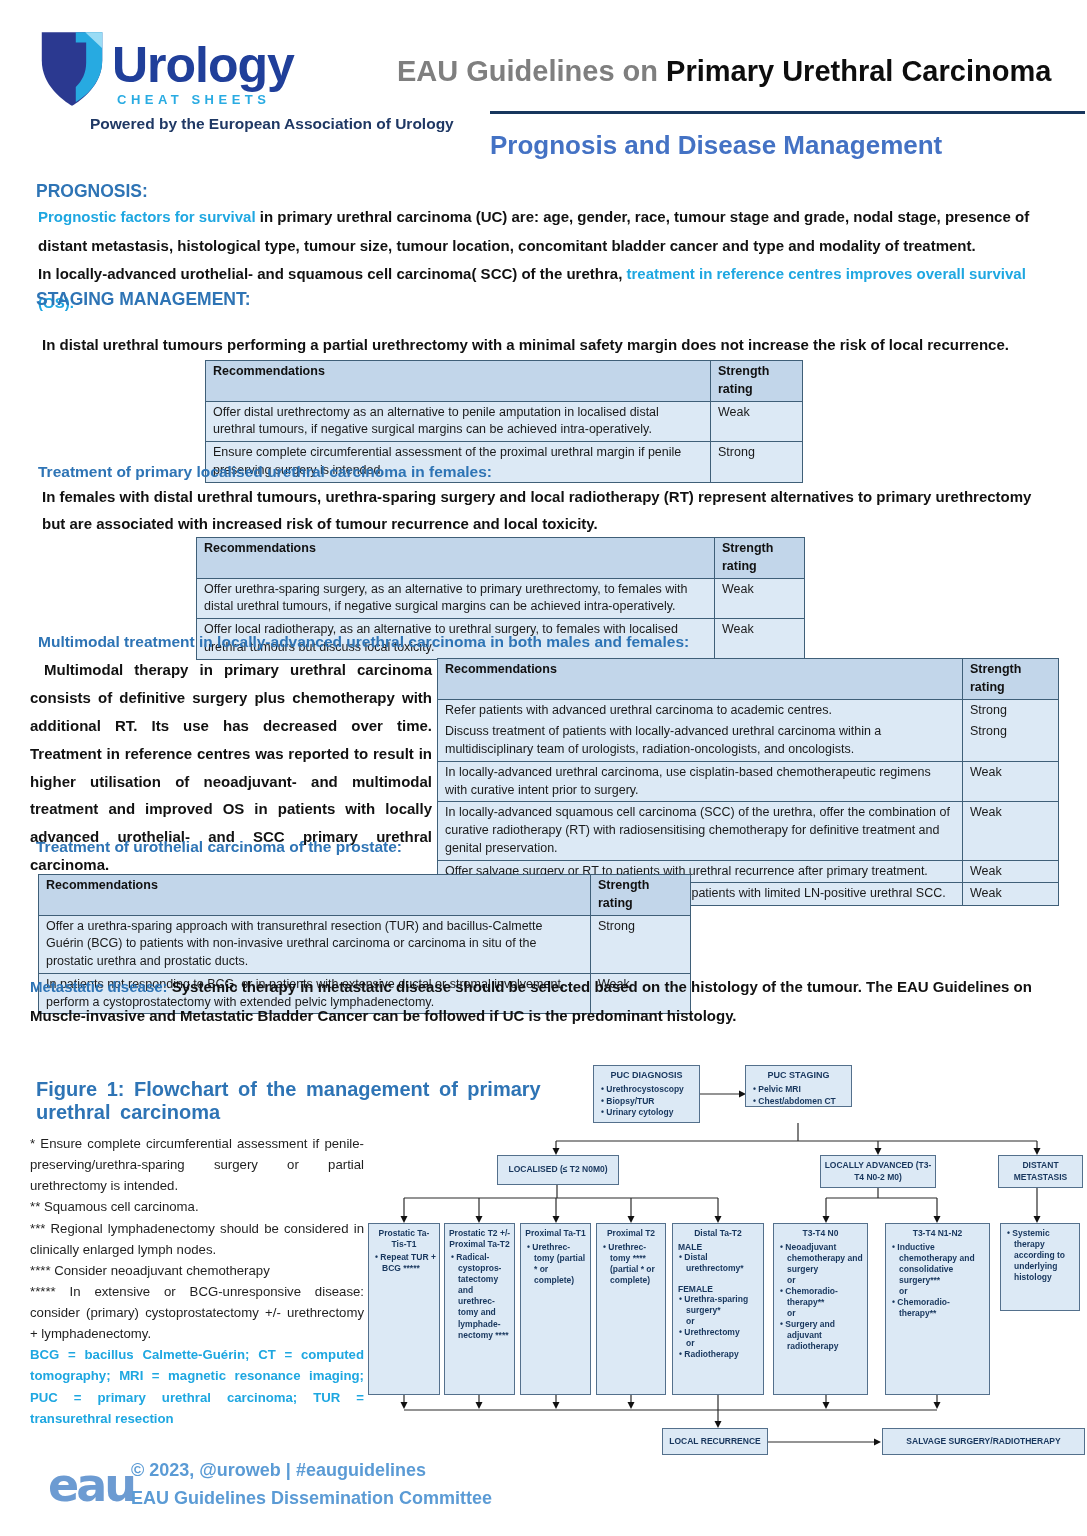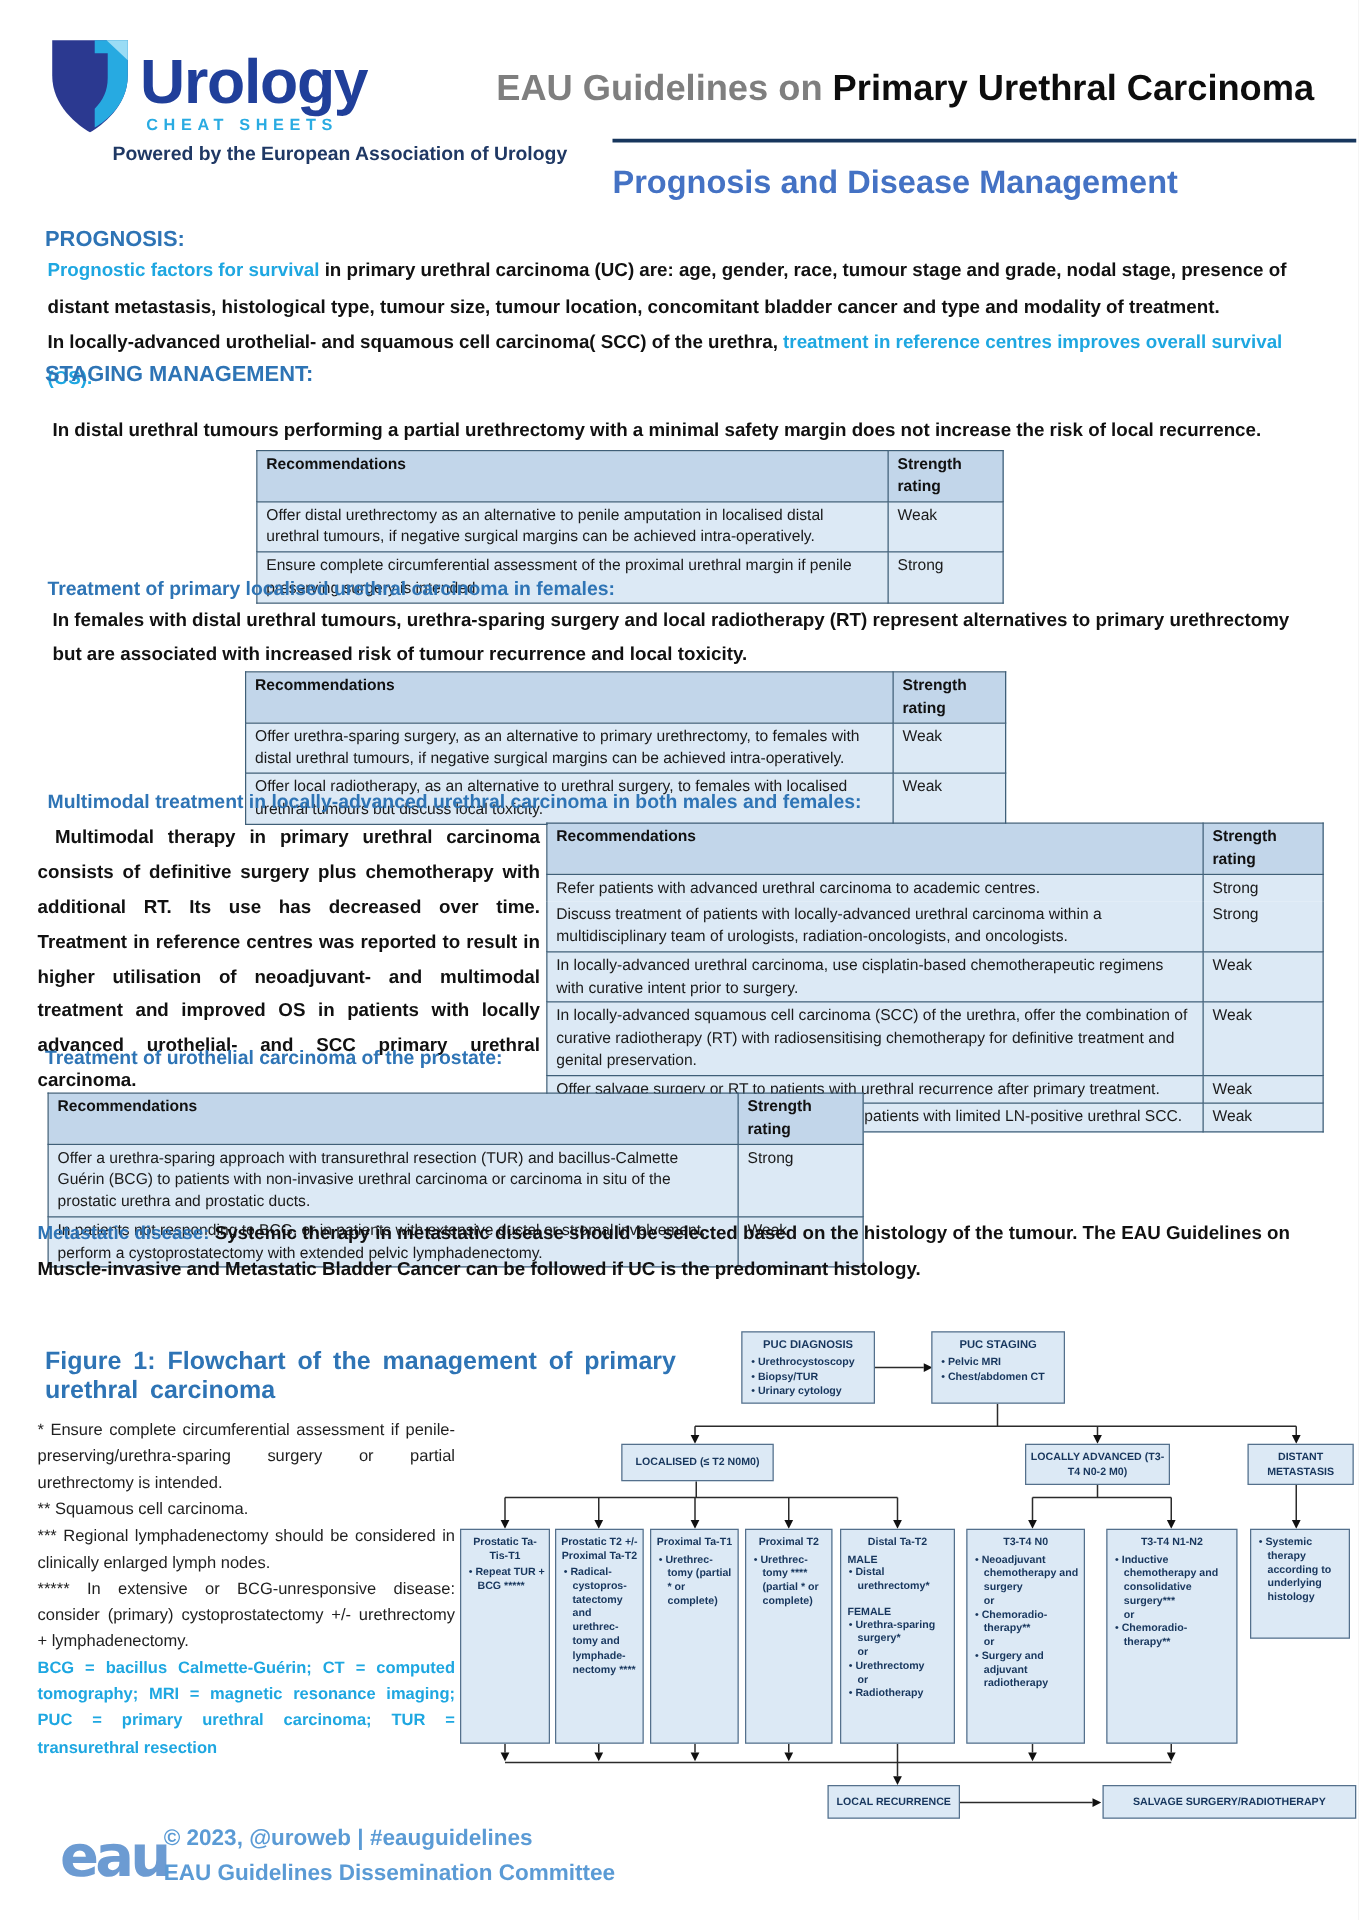--- a/index.html
+++ b/index.html
@@ -202,20 +202,21 @@
 
   <div class="abs body-p" style="left:30px; top:972px; width:1020px; line-height:1.95;">
     <span class="sub-h" style="font-size:15px;">Metastatic disease:</span><span> Systemic therapy in metastatic disease should be selected based on the histology of the tumour. The EAU Guidelines on Muscle-invasive and Metastatic Bladder Cancer can be followed if UC is the predominant histology.</span>
   </div>
 
   <div class="abs fig-cap" style="left:36px; top:1078px; width:550px;">Figure 1: Flowchart of the management of primary urethral carcinoma</div>
   <div class="abs fnotes" style="left:30px; top:1133px; width:334px;">
     <p>* Ensure complete circumferential assessment if penile-preserving/urethra-sparing surgery or partial urethrectomy is intended.</p>
     <p>** Squamous cell carcinoma.</p>
     <p>*** Regional lymphadenectomy should be considered in clinically enlarged lymph nodes.</p>
+    <p>**** Consider neoadjuvant chemotherapy</p>
     <p>***** In extensive or BCG-unresponsive disease: consider (primary) cystoprostatectomy +/- urethrectomy + lymphadenectomy.</p>
     <p class="abbrev">BCG = bacillus Calmette-Guérin; CT = computed tomography; MRI = magnetic resonance imaging; PUC = primary urethral carcinoma; TUR = transurethral resection</p>
   </div>
 
   <div class="fc">
     <svg class="wires" width="1087" height="410">
       <g stroke="#2b2b2b" stroke-width="1.2" fill="none">
         <line x1="700" y1="39" x2="739" y2="39"></line>
         <line x1="798" y1="68" x2="798" y2="86"></line>
         <line x1="556" y1="86" x2="1037" y2="86"></line>
@@ -268,21 +269,21 @@
         <polygon points="874,383.5 874,390.5 881,387"></polygon>
       </g>
     </svg>
 
     <div class="fc-box fc-top" style="left:593px; top:10px; width:107px; height:58px;">
       <div class="fc-title">PUC DIAGNOSIS</div>
       <div class="fc-item">Urethrocystoscopy</div>
       <div class="fc-item">Biopsy/TUR</div>
       <div class="fc-item">Urinary cytology</div>
     </div>
-    <div class="fc-box fc-top" style="left:745px; top:10px; width:107px; height:58px;">
+    <div class="fc-box fc-top" style="left:745px; top:10px; width:107px; height:42px;">
       <div class="fc-title">PUC STAGING</div>
       <div class="fc-item">Pelvic MRI</div>
       <div class="fc-item">Chest/abdomen CT</div>
     </div>
 
     <div class="fc-box fc-stage" style="left:497px; top:100px; width:122px; height:30px;">LOCALISED (≤ T2 N0M0)</div>
     <div class="fc-box fc-stage" style="left:820px; top:100px; width:116px; height:33px;">LOCALLY ADVANCED (T3-T4 N0-2 M0)</div>
     <div class="fc-box fc-stage" style="left:998px; top:100px; width:85px; height:33px;">DISTANT METASTASIS</div>
 
     <div class="fc-box fc-t" style="left:368px; top:168px; width:72px; height:172px;">

